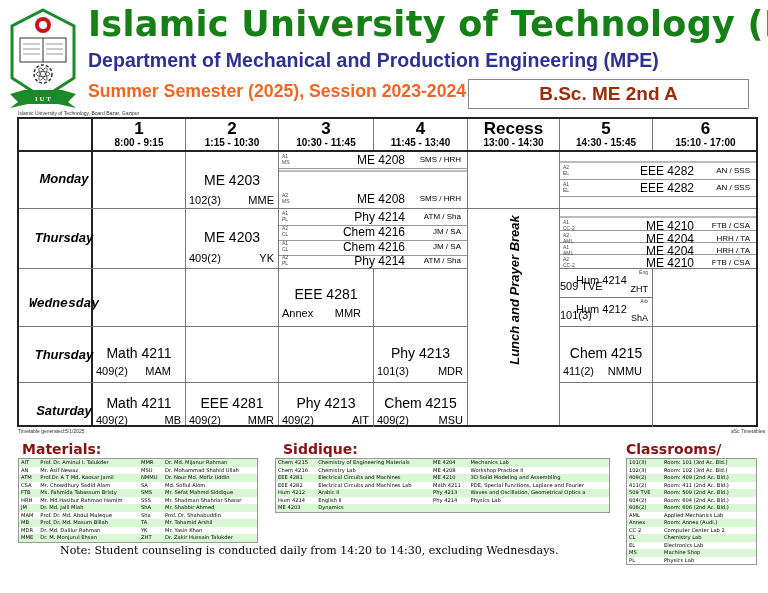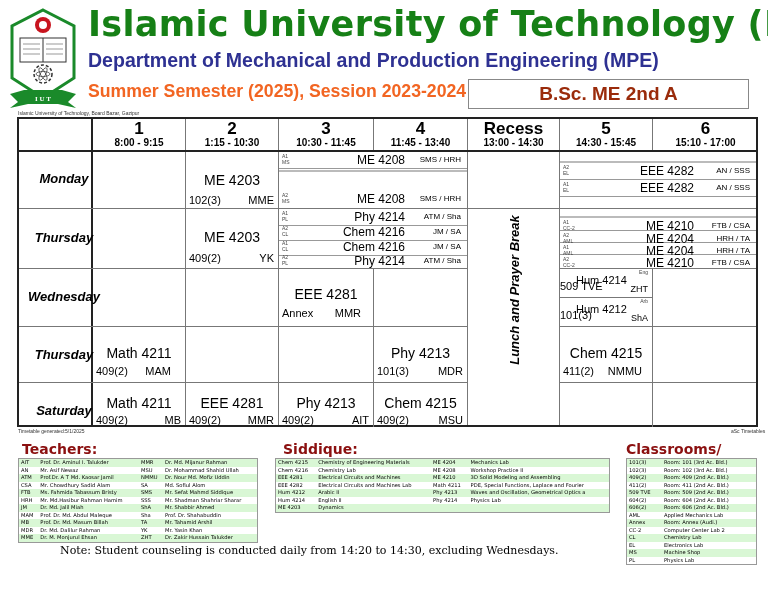--- a/index.html
+++ b/index.html
@@ -112,21 +112,21 @@
       <div class="n">5</div>
       <div class="t">14:30 - 15:45</div>
     </div>
   <div class="hdr" style="left:634px;width:105px;">
       <div class="n">6</div>
       <div class="t">15:10 - 17:00</div>
     </div>
 
   <div class="day" style="top:52px;">Monday</div>
   <div class="day" style="top:111px;">Thursday</div>
-  <div class="day" style="top:170px;">Wednesday</div>
+  <div class="day" style="top:177px;font-family:Liberation Mono, monospace;">Wednesday</div>
   <div class="day" style="top:228px;">Thursday</div>
   <div class="day" style="top:284px;">Saturday</div>
 
   <div class="cell" style="left:167px;top:33px;width:92px;height:56px;">
     <div class="subj" style="top:20px;">ME 4203</div>
     <div class="room" style="top:42px;">102(3)</div>
     <div class="tch" style="top:42px;">MME</div>
   </div>
 
   <div class="lab" style="left:260px;top:33px;width:188px;">
@@ -264,21 +264,21 @@
   </div>
 
   <div class="cell" style="left:449px;top:33px;width:91px;height:275px;">
     <div class="recess-text">Lunch and Prayer Break</div>
   </div>
 </div>
 
 <div class="abs gen">Timetable generated:5/1/2025</div>
 <div class="abs asc">aSc Timetables</div>
 
-<div class="abs lgh" style="left:22px;top:441px;">Teachers:</div>
+<div class="abs lgh" style="left:22px;top:441px;">Materials:</div>
 <table class="abs lg" style="left:18px;top:458px;width:240px;">
   <tbody id="teachers-body">
       <tr>
         <td>AIT</td>
         <td>Prof. Dr. Aminul I. Talukder</td>
         <td>MMR</td>
         <td>Dr. Md. Mijanur Rahman</td>
       </tr>
       <tr>
         <td>AN</td>

